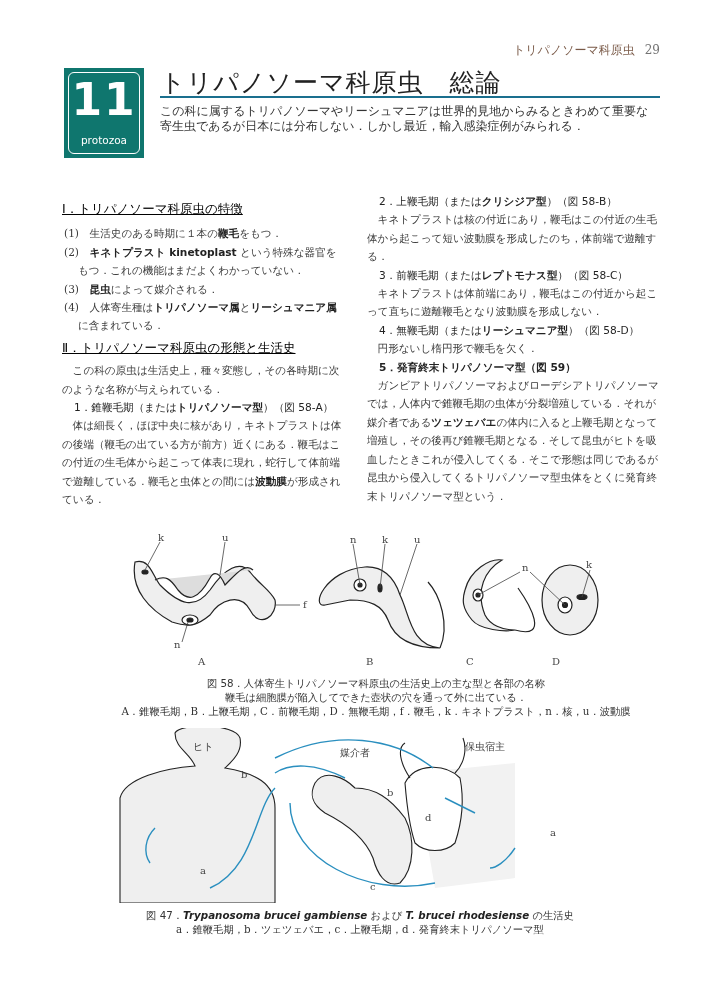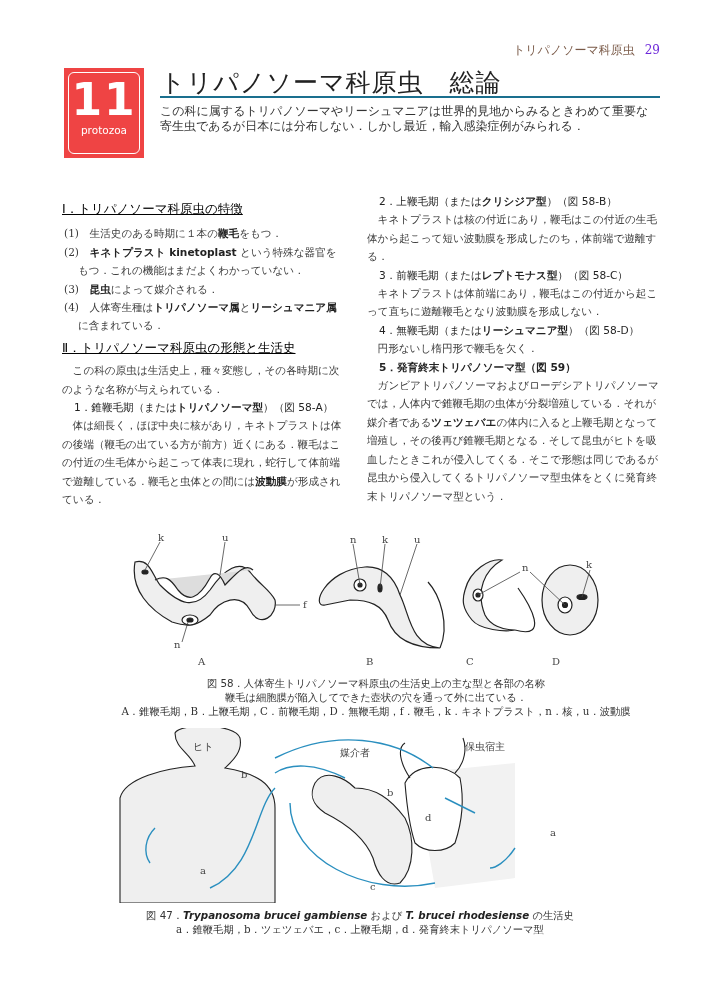--- a/index.html
+++ b/index.html
@@ -1,24 +1,24 @@
 <!DOCTYPE html>
 <html><head>
 <meta charset="utf-8">
 <style>
   html, body { margin:0; padding:0; background:#ffffff; }
   body { width:710px; height:1000px; position:relative; overflow:hidden;
          font-family:"DejaVu Serif", "Liberation Serif", serif; color:#333; }
   .abs { position:absolute; }
   .running-head { left:470px; top:42px; width:190px; text-align:right; font-size:12px; color:#7a5a48; }
-  .running-head .pg { margin-left:10px; color:#6d28d9;margin-top:14px; }
-  .ch-box { left:64px; top:68px; width:80px; height:90px; background:#ef4444; }
+  .running-head .pg { margin-left:10px; color:#737373;margin-top:14px; }
+  .ch-box { left:64px; top:68px; width:80px; height:90px; background:#0f766e; }
   .ch-box .inner { position:absolute; left:4px; top:4px; right:4px; bottom:4px; border:1.5px solid #fff; border-radius:6px; }
   .ch-num { position:absolute; left:0; right:0; top:6px; text-align:center; color:#fff; font-family:"DejaVu Sans", sans-serif; font-weight:bold; font-size:44px; letter-spacing:2px; }
-  .ch-sub { position:absolute; left:0; right:0; top:56px; text-align:center; color:#fff; font-family:"DejaVu Sans", sans-serif; font-size:10.5px; }
+  .ch-sub { position:absolute; left:0; right:0; top:66px; text-align:center; color:#fff; font-family:"DejaVu Sans", sans-serif; font-size:10.5px; }
   .title { left:160px; top:66px; font-family:"DejaVu Sans", sans-serif; font-size:25px; color:#222; letter-spacing:1px; }
   .title-rule { left:160px; top:96px; width:500px; height:2px; background:#1a6f8e; }
   .intro { left:160px; top:104px; width:500px; font-family:"DejaVu Sans", sans-serif; font-size:12px; line-height:15px; color:#333; }
   .col { font-size:10.6px; line-height:18.4px; color:#3a3a3a; }
   .lcol { left:62px; width:283px; }
   .rcol { left:367px; width:292px; }
   .sec-h { color:#000000; font-size:12.5px; font-family:"DejaVu Sans", sans-serif;text-decoration:underline; }
   .b { font-weight:bold; font-family:"DejaVu Sans", sans-serif; color:#222; }
   .sub-h { font-family:"DejaVu Sans", sans-serif; color:#222; }
   .li { padding-left:16px; text-indent:-14px; }

